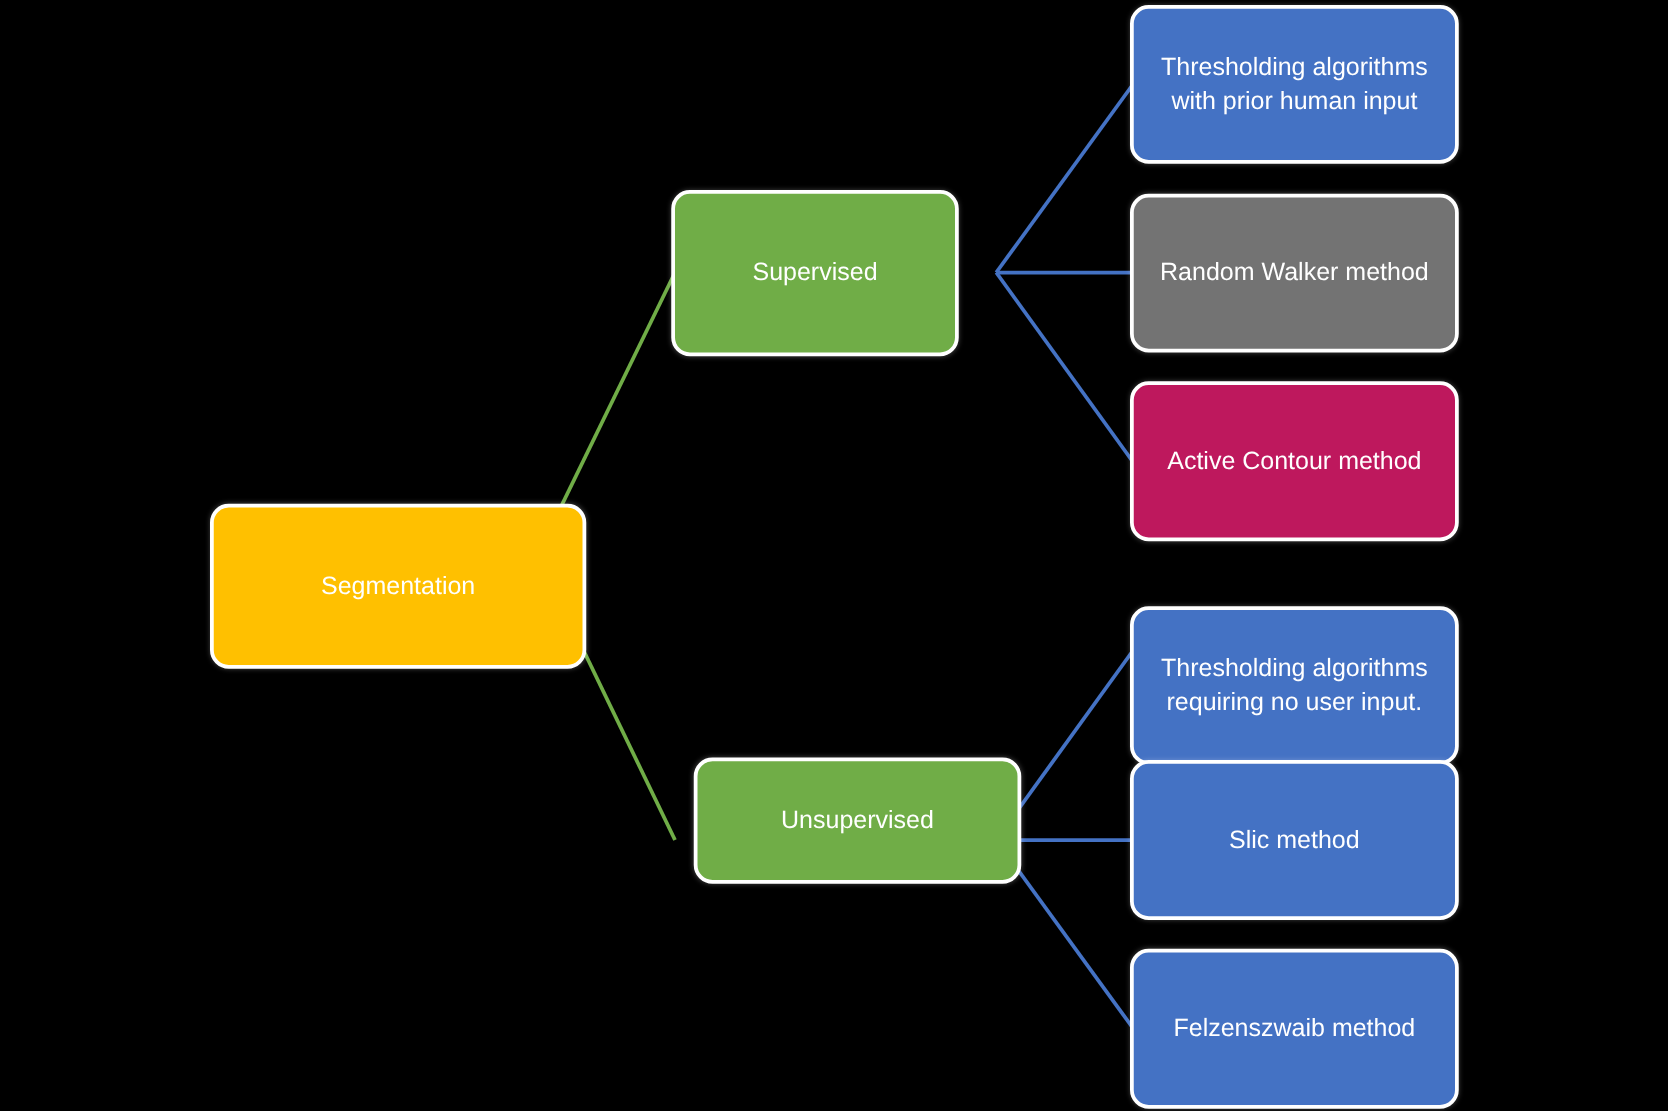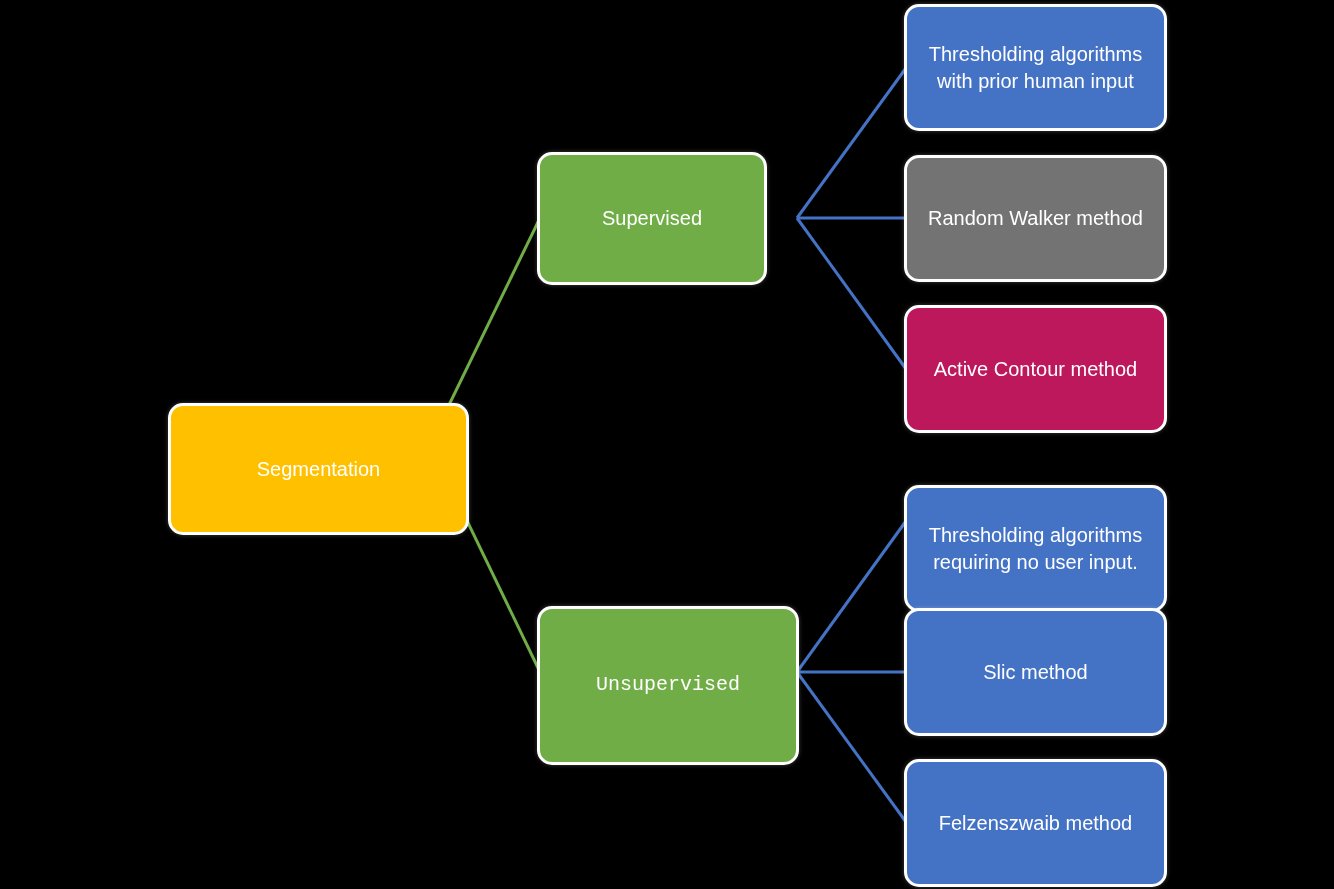--- a/index.html
+++ b/index.html
@@ -32,21 +32,21 @@
     border: 3px solid var(--node-border, #fff);
     border-radius: 15px;
     color: var(--node-text, #fff);
     font-size: 20px;
     line-height: 1.33;
     padding: 4px 8px;
     box-shadow: 0 0 4px rgba(255,255,255,0.25);
   }
   .node-root  { left: 168px; top: 378px; width: 301px; height: 132px; margin-top: 25px; }
   .node-sup   { left: 537px; top: 152px; width: 230px; height: 133px; }
-  .node-unsup { left: 537px; top: 606px; width: 262px; height: 159px; font-family: Liberation Mono, monospace; }
+  .node-unsup { left: 555px; top: 606px; width: 262px; height: 101px; }
   .leaf { left: 904px; width: 263px; height: 127px; }
   .leaf-1 { top: 4px;   }
   .leaf-2 { top: 155px; }
   .leaf-3 { top: 305px; height: 128px; }
   .leaf-4 { top: 458px; margin-top: 27px; }
   .leaf-5 { top: 608px; height: 128px; }
   .leaf-6 { top: 759px; height: 128px; }
 </style>
 </head>
 <body>

